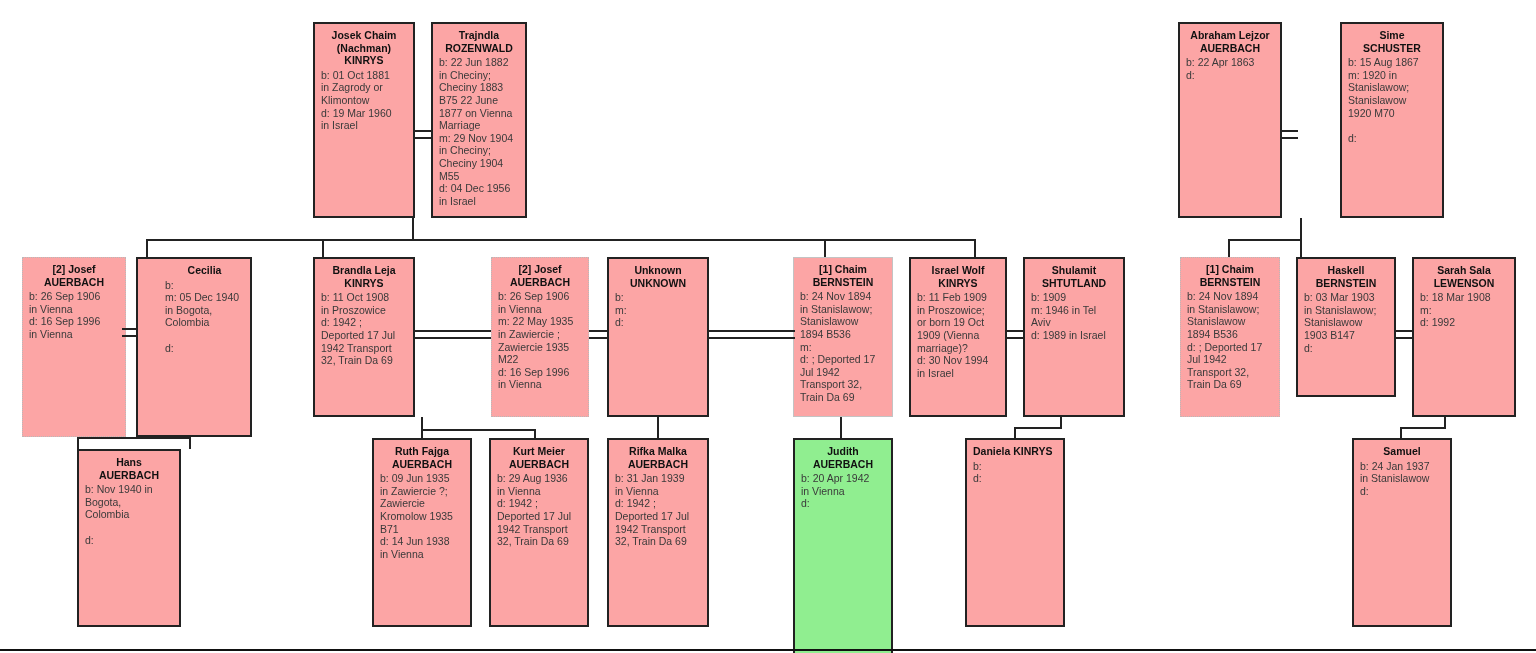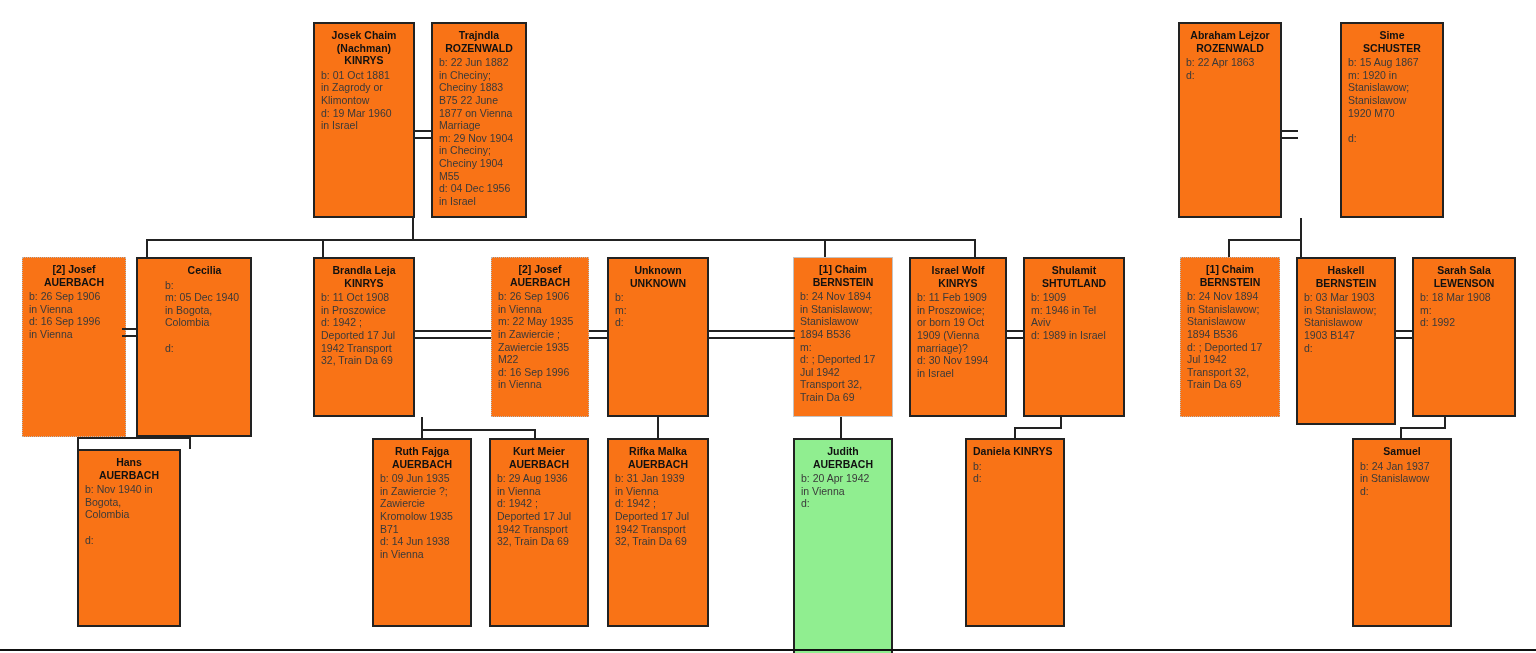--- a/index.html
+++ b/index.html
@@ -12,21 +12,21 @@
     width:1536px;
     height:653px;
     overflow:hidden;
     background:#fff;
   }
 
   
   .pbox{
     position:absolute;
     box-sizing:border-box;
-    background:#f97316;
+    background:#fca5a5;
     border:2px solid #222222;
     padding:5px 6px 4px 6px;
     font-size:10.5px;
     line-height:12.6px;
     color:#2b2b2b;
     overflow:hidden;
   }
   .pbox .nm{
     text-align:center;
     font-weight:bold;
@@ -93,21 +93,21 @@
 Checiny 1904
 M55
 d: 04 Dec 1956
 in Israel</div>
   </div>
 
   <div class="marr" style="left:415px;top:130px;width:16px;"></div>
 
   <div class="pbox" style="left:1178px;top:22px;width:104px;height:196px;">
     <div class="nm">Abraham Lejzor
-ROZENWALD</div>
+AUERBACH</div>
     <div class="det">b: 22 Apr 1863
 d:</div>
   </div>
 
   <div class="pbox" style="left:1340px;top:22px;width:104px;height:196px;">
     <div class="nm">Sime
 SCHUSTER</div>
     <div class="det">b: 15 Aug 1867
 m: 1920 in
 Stanislawow;
@@ -248,21 +248,21 @@
     <div class="det">b: 24 Nov 1894
 in Stanislawow;
 Stanislawow
 1894 B536
 d: ; Deported 17
 Jul 1942
 Transport 32,
 Train Da 69</div>
   </div>
 
-  <div class="pbox" style="left:1296px;top:257px;width:100px;height:168px;">
+  <div class="pbox" style="left:1296px;top:257px;width:100px;height:140px;">
     <div class="nm">Haskell
 BERNSTEIN</div>
     <div class="det">b: 03 Mar 1903
 in Stanislawow;
 Stanislawow
 1903 B147
 d:</div>
   </div>
 
   <div class="pbox" style="left:1412px;top:257px;width:104px;height:160px;">

